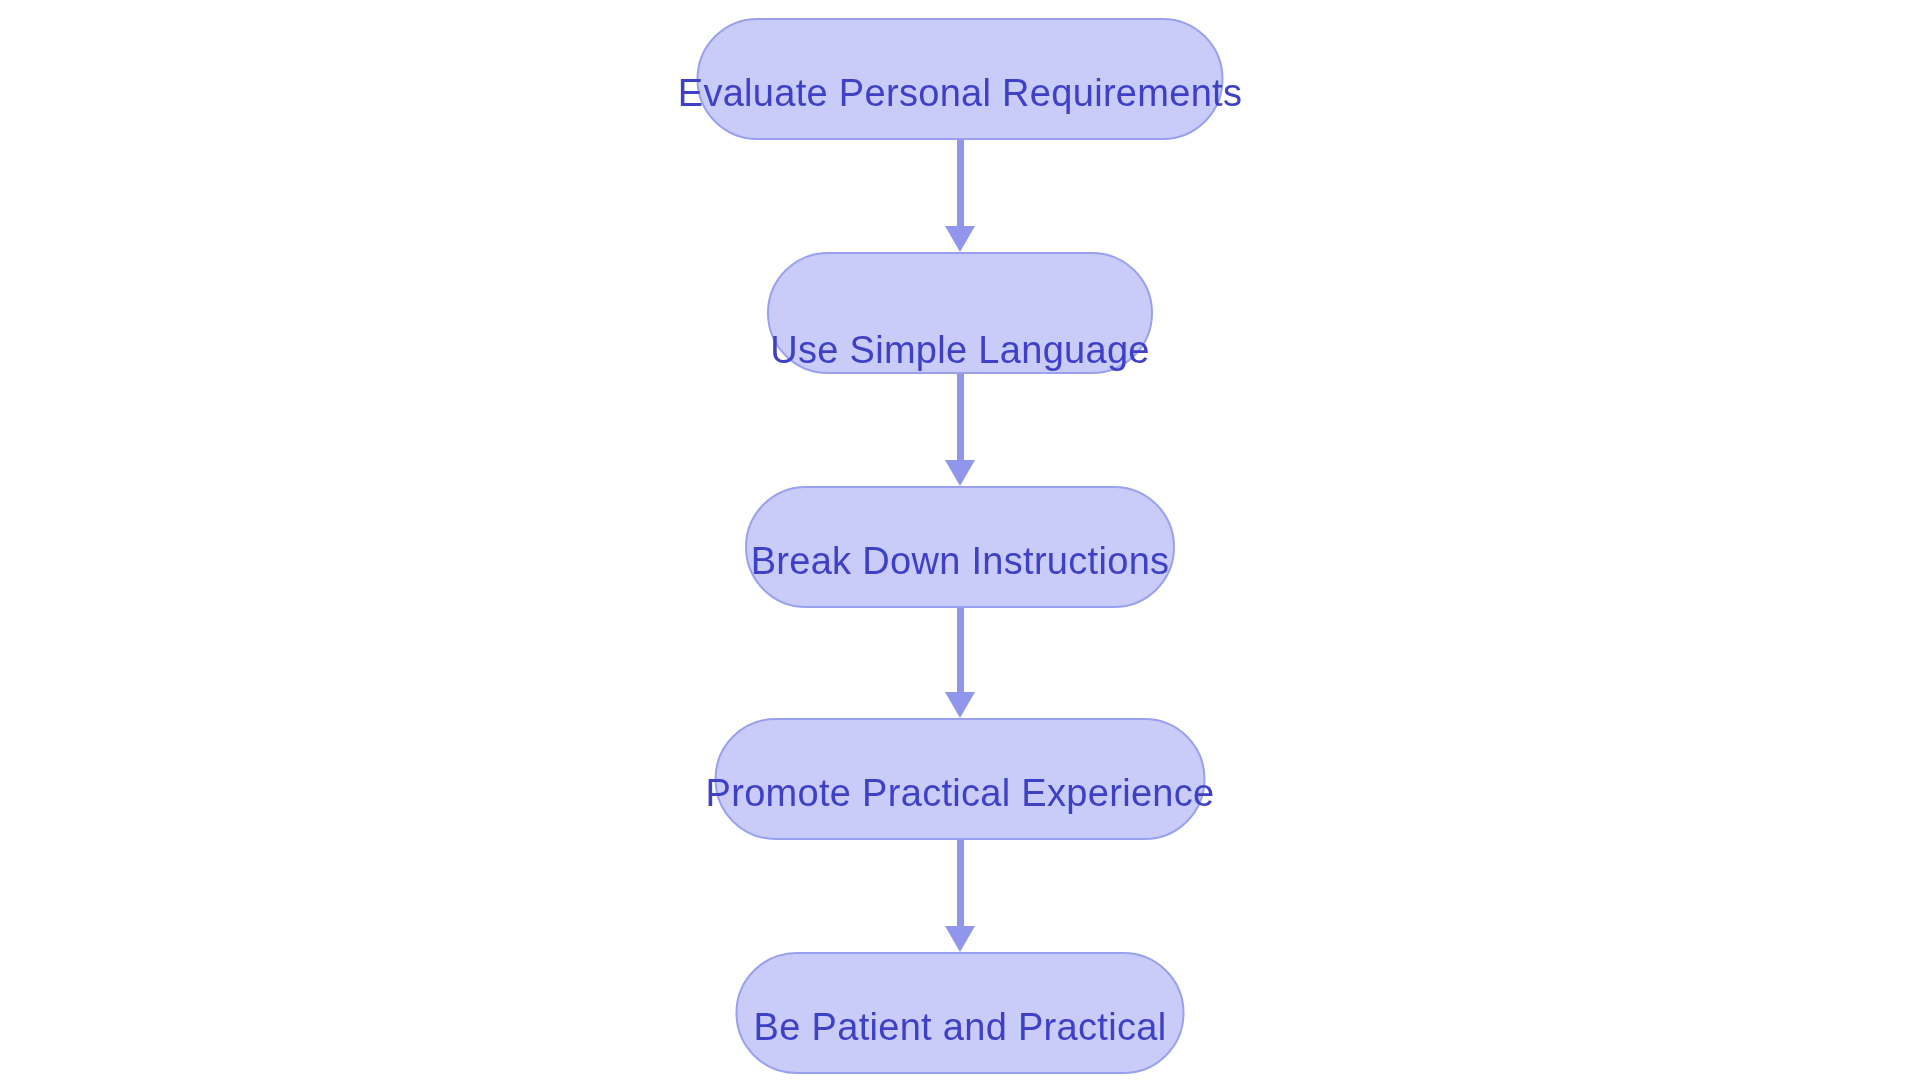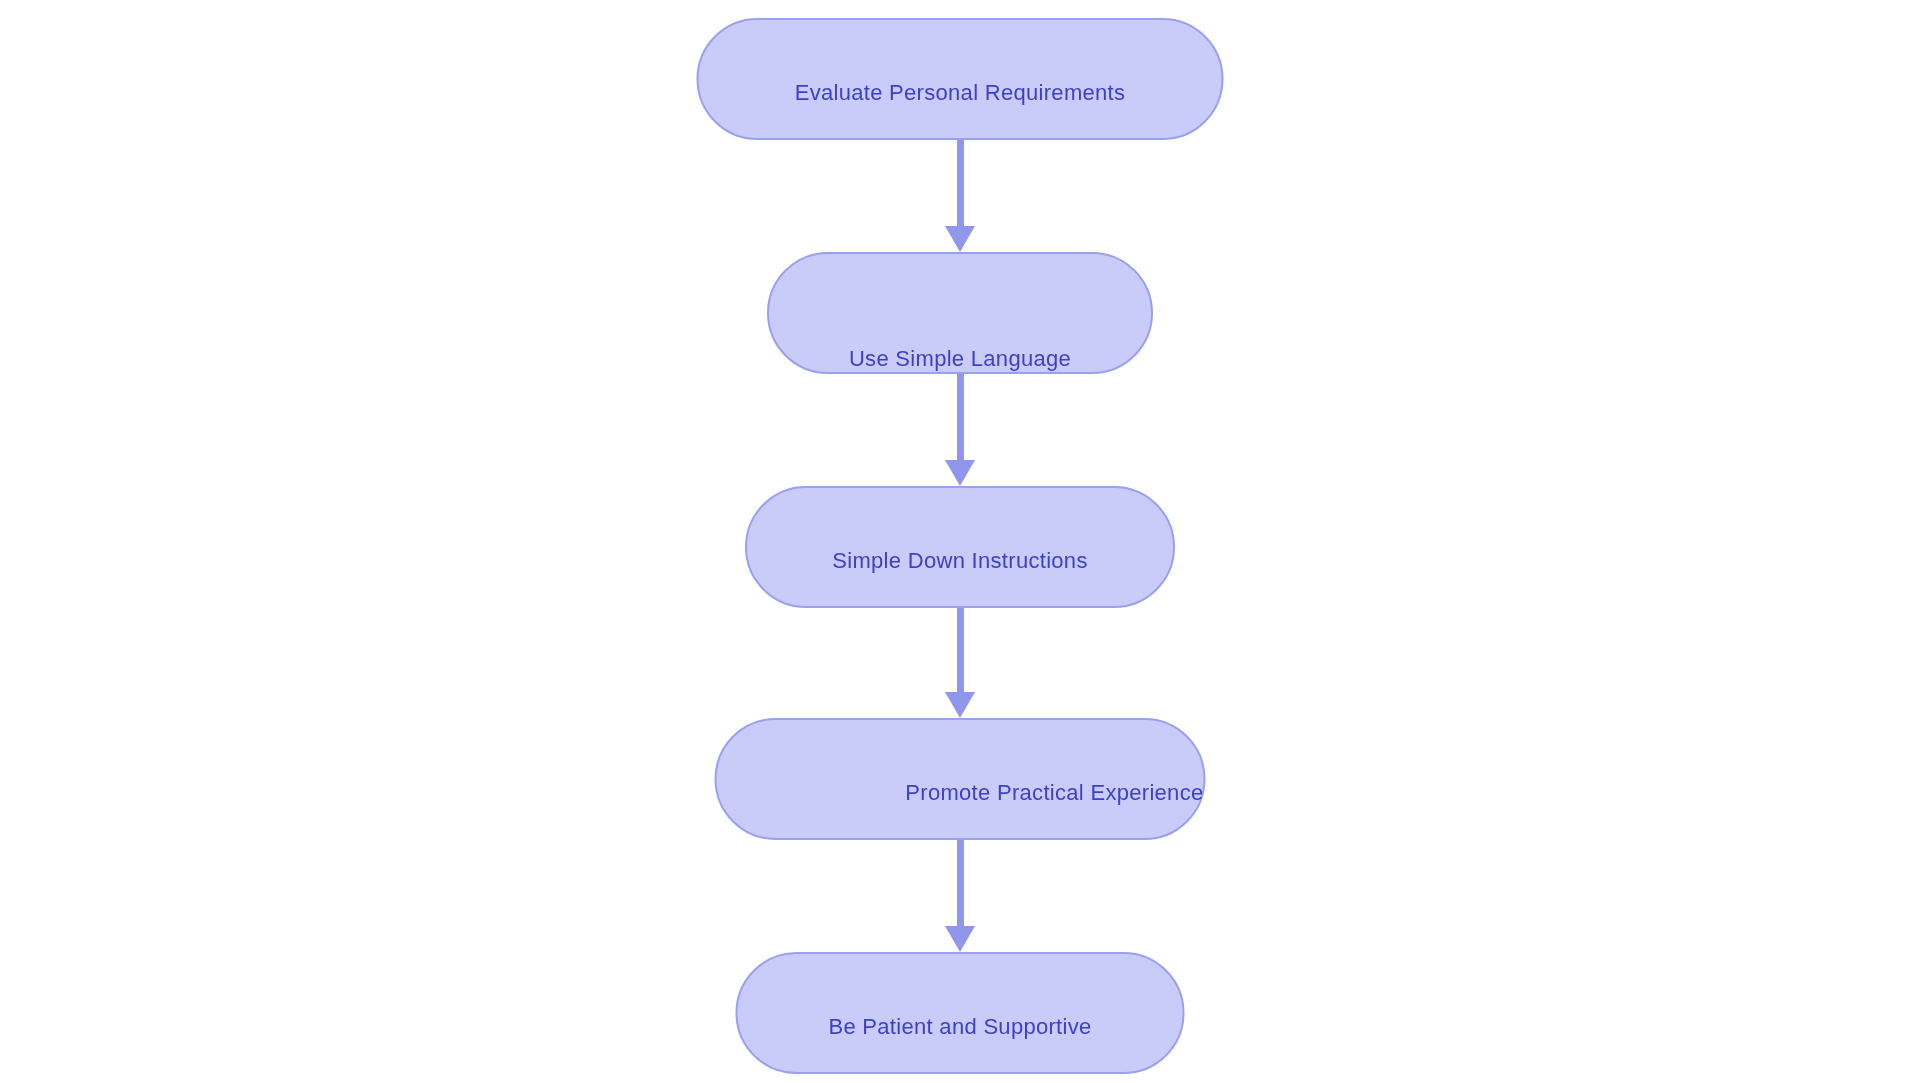--- a/index.html
+++ b/index.html
@@ -30,30 +30,30 @@
     height: 122px;
     background: var(--node-fill);
     border: 2px solid var(--node-border);
     border-radius: 61px;
     display: flex;
     align-items: center;
     justify-content: center;
   }
   .node-label {
     color: var(--node-text);
-    font-size: 22px;
+    font-size: 38px;
     font-weight: 400;
     letter-spacing: 0.3px;
     white-space: nowrap;
     margin-top: 28px;
   }
   .node-1 { top: 18px;  width: 527px; }
   .node-2 { top: 252px; width: 386px; align-items: flex-end; }
   .node-3 { top: 486px; width: 430px; }
-  .node-4 { top: 718px; width: 491px; justify-content: flex-end; }
+  .node-4 { top: 718px; width: 491px; }
   .node-5 { top: 952px; width: 449px; }
 
   .arrow {
     position: absolute;
     left: 50%;
     transform: translateX(-50%);
     display: flex;
     flex-direction: column;
     align-items: center;
   }
@@ -91,34 +91,34 @@
   <div class="node node-2">
     <span class="node-label">Use Simple Language</span>
   </div>
 
   <div class="arrow arrow-2">
     <div class="arrow-line"></div>
     <div class="arrow-head"></div>
   </div>
 
   <div class="node node-3">
-    <span class="node-label">Simple Down Instructions</span>
+    <span class="node-label">Break Down Instructions</span>
   </div>
 
   <div class="arrow arrow-3">
     <div class="arrow-line"></div>
     <div class="arrow-head"></div>
   </div>
 
   <div class="node node-4">
     <span class="node-label">Promote Practical Experience</span>
   </div>
 
   <div class="arrow arrow-4">
     <div class="arrow-line"></div>
     <div class="arrow-head"></div>
   </div>
 
   <div class="node node-5">
-    <span class="node-label">Be Patient and Supportive</span>
+    <span class="node-label">Be Patient and Practical</span>
   </div>
 
 </div>
 
 </body></html>

